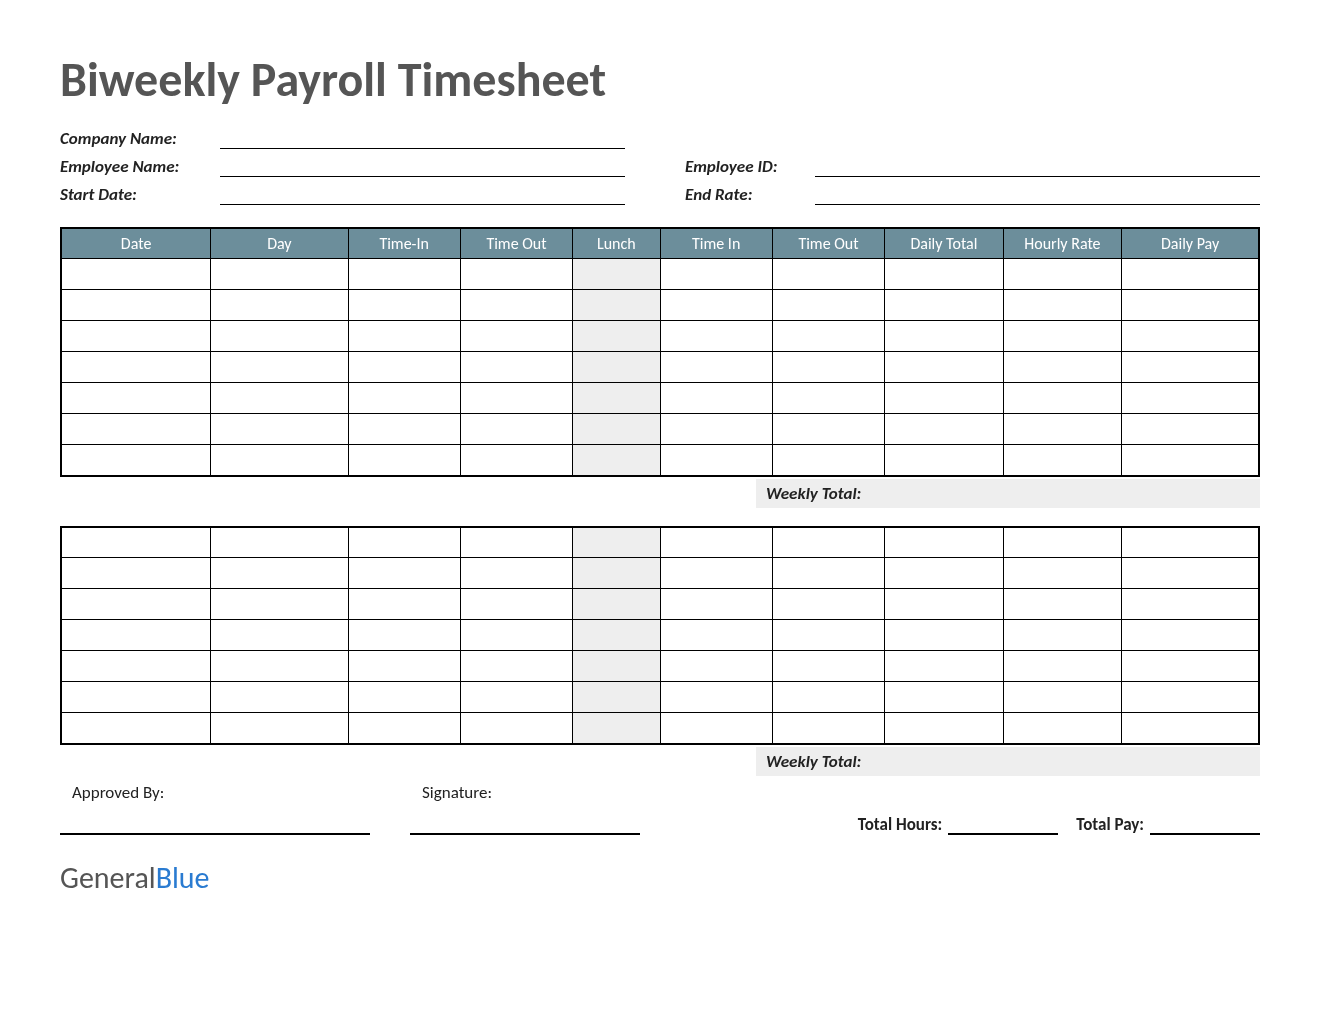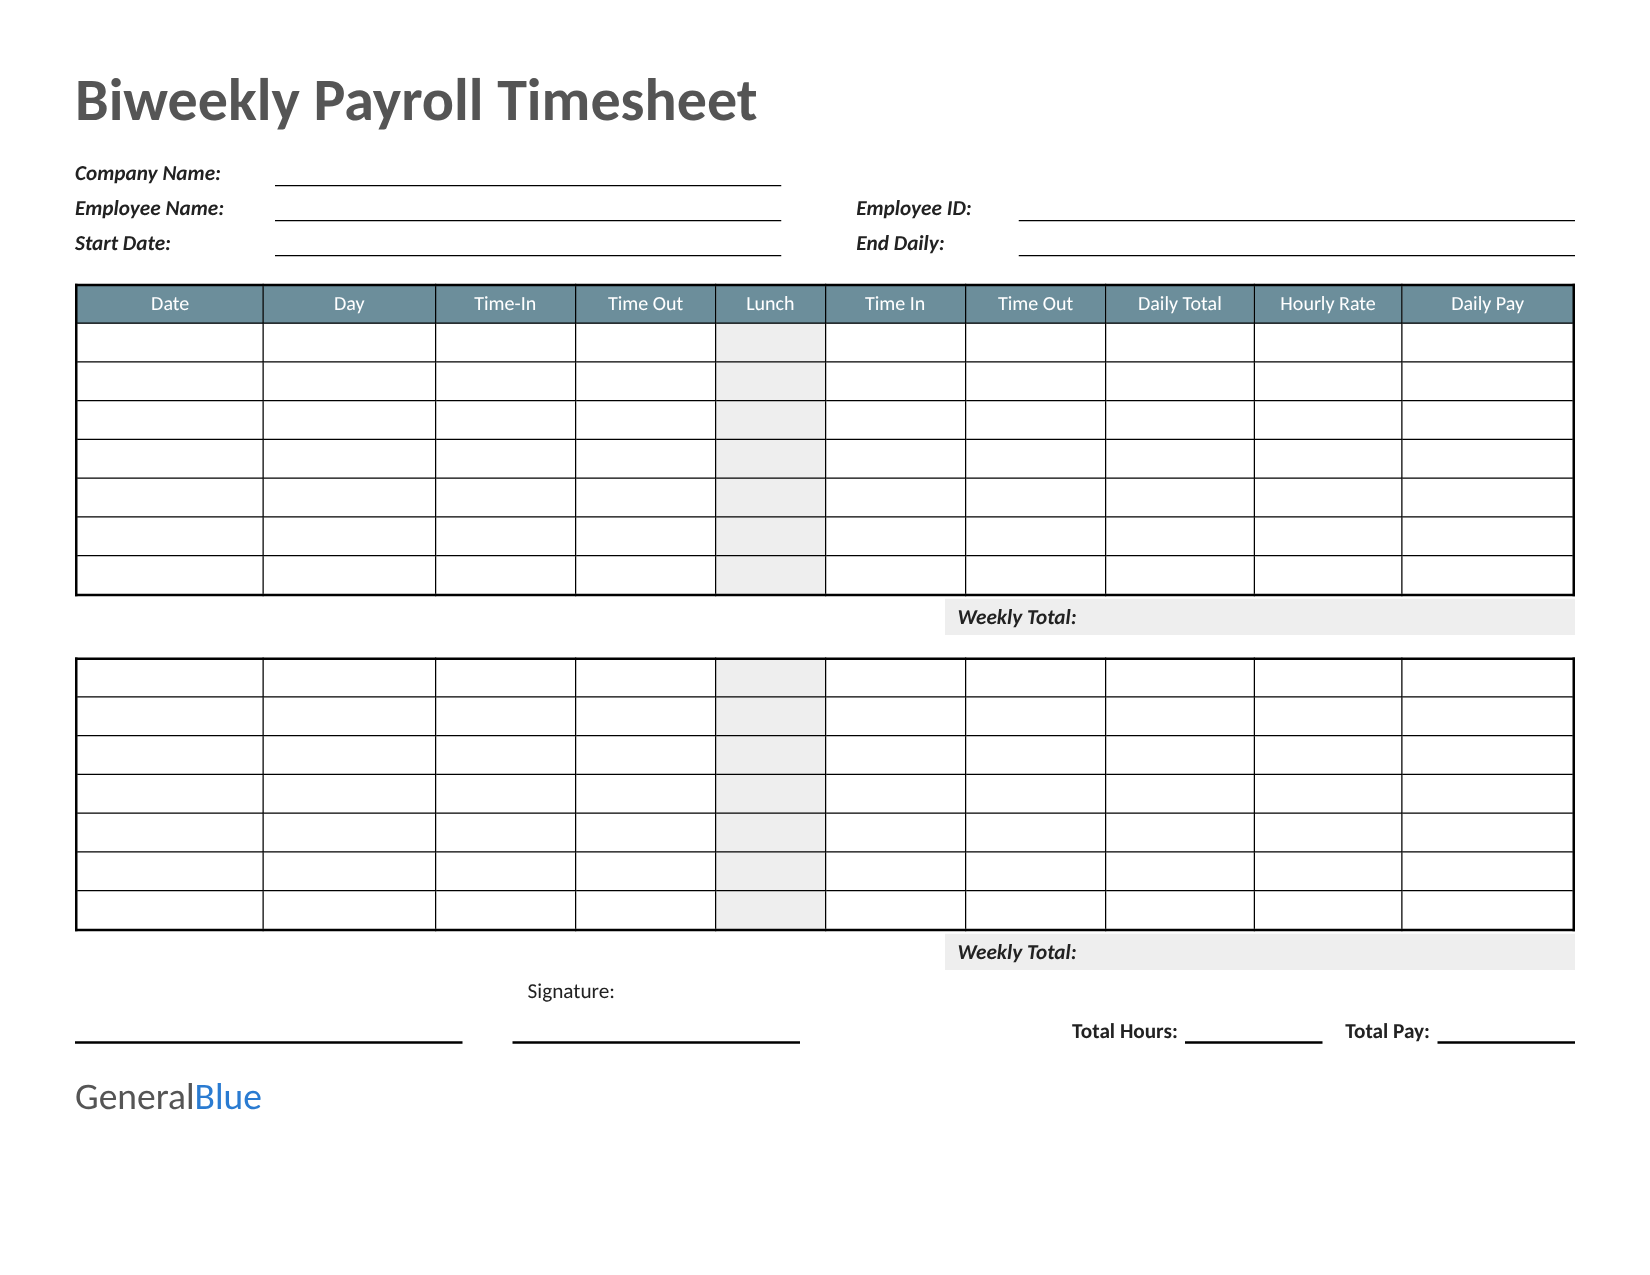--- a/index.html
+++ b/index.html
@@ -138,21 +138,21 @@
     <span class="info-label" style="width:160px">Employee Name:</span>
     <span class="info-line" style="width:405px"></span>
     <span class="info-gap"></span>
     <span class="info-label" style="width:130px">Employee ID:</span>
     <span class="info-line" style="flex:1"></span>
   </div>
   <div class="info-row">
     <span class="info-label" style="width:160px">Start Date:</span>
     <span class="info-line" style="width:405px"></span>
     <span class="info-gap"></span>
-    <span class="info-label" style="width:130px">End Daily:</span>
+    <span class="info-label" style="width:130px">End Rate:</span>
     <span class="info-line" style="flex:1"></span>
   </div>
 </div>
 
 <table class="timesheet">
   <colgroup>
     <col class="c-date">
       <col class="c-day">
       <col class="c-time">
       <col class="c-time">
@@ -369,20 +369,21 @@
       </tr>
     </tbody>
 </table>
 <div class="weekly-total-row" style="margin-bottom:6px">
   <div class="weekly-total-spacer"></div>
   <div class="weekly-total-bar">Weekly Total:</div>
 </div>
 
 <div class="footer-row">
   <div class="approve-block">
+    <span class="sig-label">Approved By:</span>
     <span class="sig-line"></span>
   </div>
   <div class="sign-block">
     <span class="sig-label">Signature:</span>
     <span class="sig-line"></span>
   </div>
   <div class="totals-block">
     <div class="tot-item">
       <span>Total Hours:</span>
       <span class="tot-line"></span>

